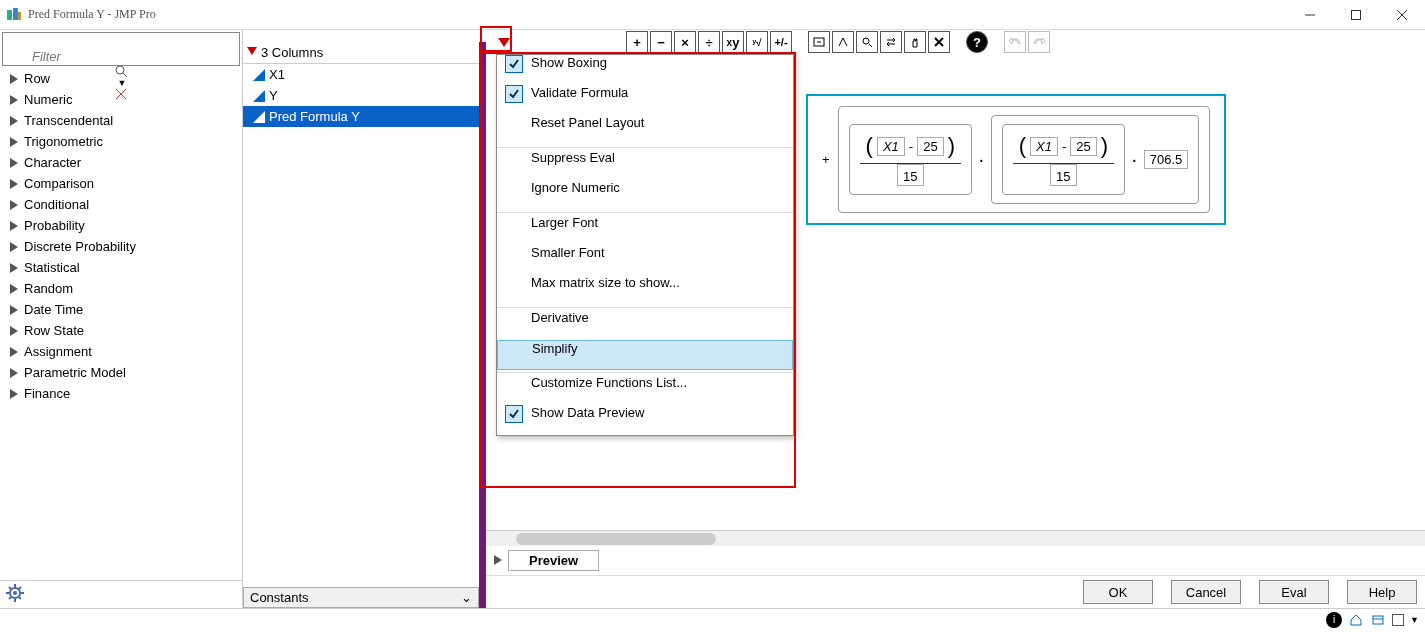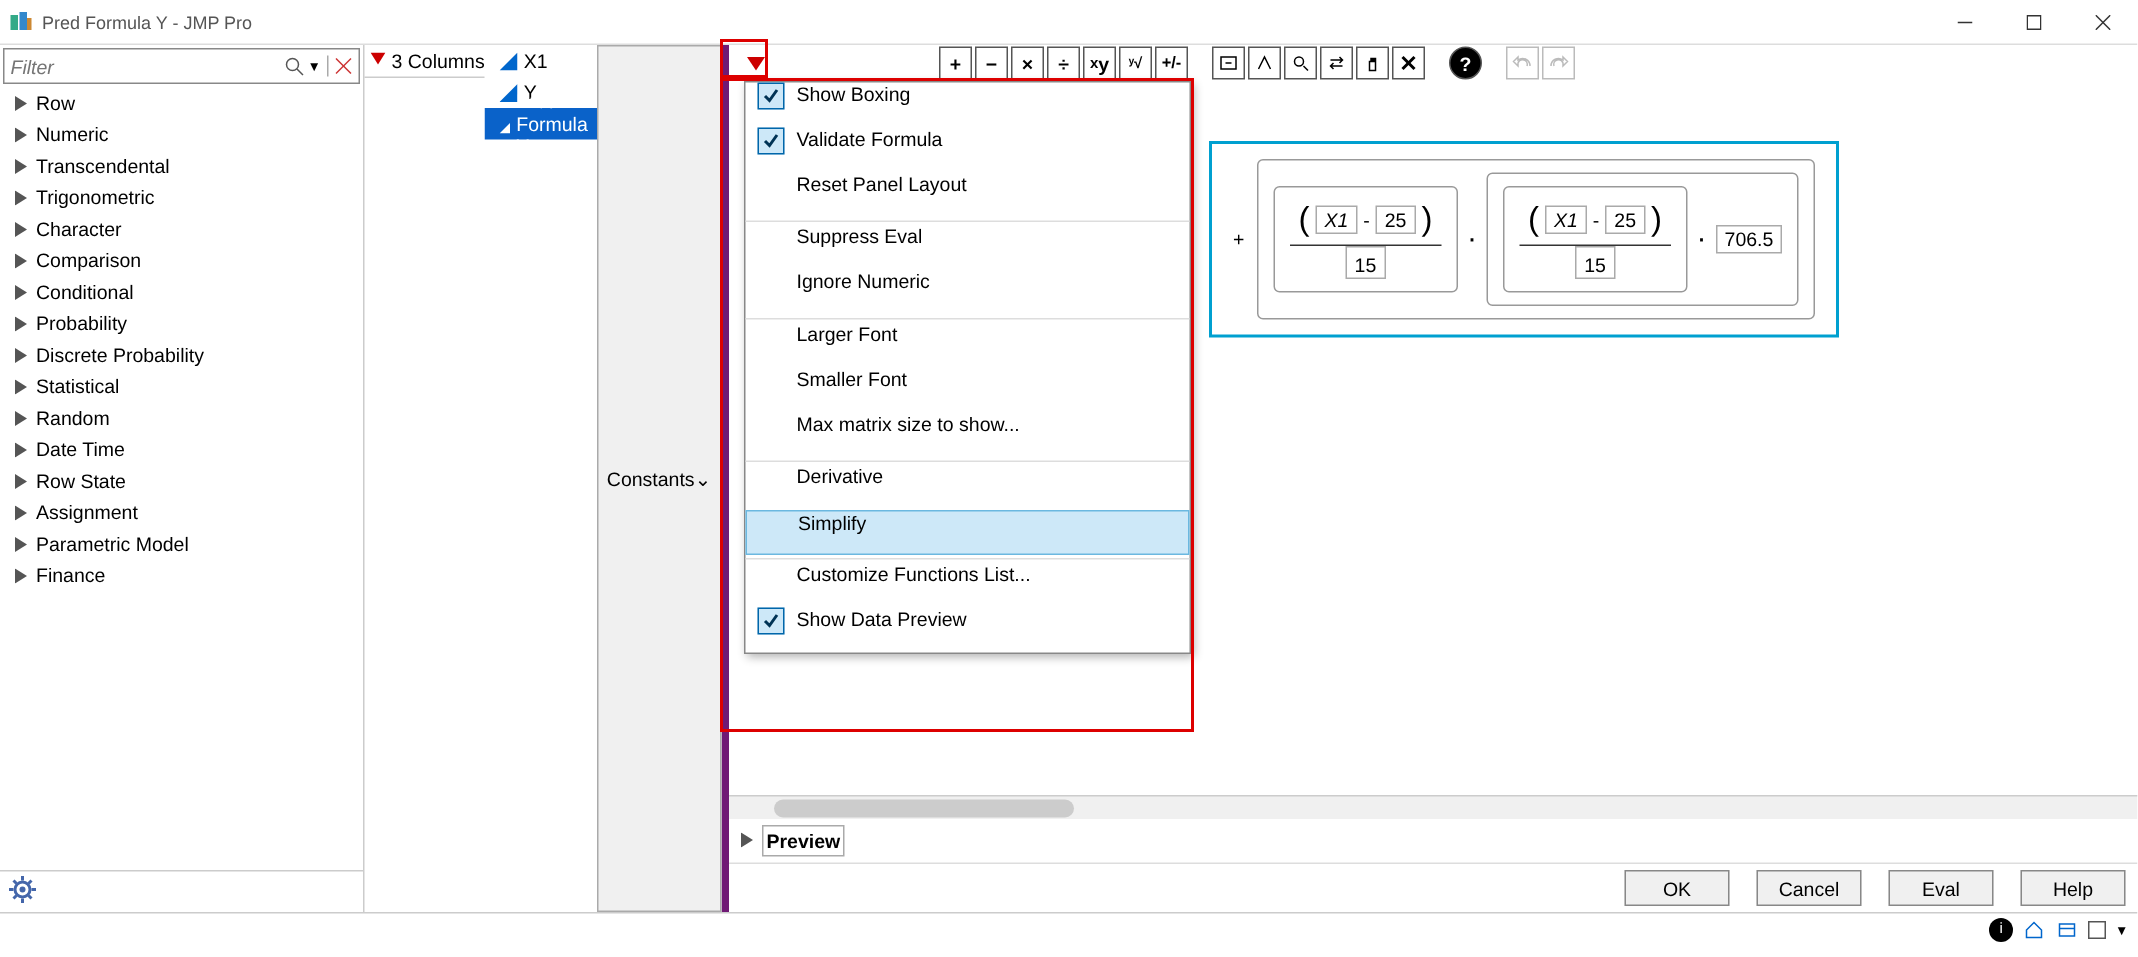--- a/index.html
+++ b/index.html
@@ -1,37 +1,37 @@
 <!DOCTYPE html>
 <html><head>
 <meta charset="utf-8">
 <style>
 * { box-sizing: border-box; margin: 0; padding: 0; font-family: "Segoe UI", Arial, sans-serif; font-size: 13px; }
 body { width: 1425px; height: 638px; background: #fff; overflow: hidden; position: relative; }
 
 .titlebar { height: 30px; display: flex; align-items: center; padding: 0 0 0 6px; border-bottom: 1px solid #ddd; }
 .titlebar .app-icon { width: 16px; height: 16px; margin-right: 6px; }
-.titlebar .title { flex: 1; color: #555; font-size: 12px; }
+.titlebar .title { flex: 1; color: #555; font-size: 12px; font-family: Liberation Serif, serif; }
 .titlebar .winbtn { width: 46px; height: 30px; display: flex; align-items: center; justify-content: center; color: #333; }
 
 .body-row { display: flex; height: 578px; }
 
 
 .left-panel { width: 243px; border-right: 1px solid #ccc; display: flex; flex-direction: column; }
-.filter-row { display: flex; align-items: center; border: 1px solid #888; margin: 2px; height: 24px; padding: 0 4px; }
+.filter-row { display: flex; align-items: center; border: 1px solid #888; margin: 2px; height: 24px; padding: 16px 4px; flex-direction: column; }
 .filter-row input { flex: 1; border: none; outline: none; font-style: italic; color: #888; }
 .filter-row .sep { border-left: 1px solid #aaa; height: 14px; margin: 0 4px; }
 .filter-row svg { flex-shrink: 0; }
 .cat-list { flex: 1; overflow: auto; }
 .cat-item { display: flex; align-items: center; height: 21px; padding-left: 10px; cursor: default; }
 .cat-item svg { margin-right: 4px; }
 .gear-row { height: 28px; display: flex; align-items: center; padding-left: 6px; border-top: 1px solid #ccc; }
 
 
-.mid-panel { width: 243px; border-right: 5px solid #701a75; display: flex; flex-direction: row; }
+.mid-panel { width: 243px; border-right: 7px solid #701a75; display: flex; flex-direction: column; margin-top: 12px; }
 .mid-header { display: flex; align-items: center; height: 22px; padding-left: 4px; border-bottom: 1px solid #ccc; }
 .mid-header .red-tri { margin-right: 4px; }
 .col-list { flex: 1; overflow: auto; }
 .col-item { display: flex; align-items: center; height: 21px; padding-left: 10px; cursor: default; }
 .col-item.selected { background: #0a62c9; color: #fff; }
 .col-item svg { margin-right: 4px; }
 .constants-header { border: 1px solid #aaa; background: #f0f0f0; padding: 2px 6px; display: flex; align-items: center; justify-content: space-between; }
 .constants-list { height: 110px; overflow: auto; border-top: 1px solid #ccc; position: relative; }
 .constants-list .crow { padding: 0 6px; height: 18px; line-height: 18px; }
 .constants-list .scrollbar { position: absolute; right: 0; top: 0; bottom: 0; width: 16px; background: #f0f0f0; border-left: 1px solid #ccc; }
@@ -56,21 +56,21 @@
 .pd-item.hover { background: #cde8f8; border: 1px solid #6bb8e0; }
 .pd-sep { height: 1px; background: #ddd; margin: 2px 0; }
 .chkbox { width: 18px; height: 18px; border: 1px solid #0066aa; background: #cde8f8; display: flex; align-items: center; justify-content: center; }
 .red-outline { position: absolute; border: 2px solid #d00; pointer-events: none; z-index: 30; }
 .red-tri-small { position: absolute; left: 12px; top: 6px; z-index: 25; }
 
 .hscroll { height: 16px; background: #f0f0f0; border-top: 1px solid #ccc; position: relative; }
 .hscroll .thumb { position: absolute; left: 30px; top: 2px; height: 12px; width: 200px; background: #ccc; border-radius: 6px; }
 .preview-row { display: flex; align-items: center; padding: 4px 8px; }
 .preview-row .tri { margin-right: 4px; }
-.preview-row .lbl { font-weight: bold; border: 1px solid #aaa; background: #fff; padding: 2px 2px; }
+.preview-row .lbl { font-weight: bold; border: 1px solid #aaa; background: #fff; padding: 2px 20px; }
 .button-row { display: flex; justify-content: flex-end; align-items: center; gap: 18px; padding: 4px 8px; border-top: 1px solid #ddd; }
 .button-row button { min-width: 70px; height: 24px; border: 1px solid #888; background: #f0f0f0; cursor: pointer; }
 
 .statusbar { height: 22px; border-top: 1px solid #ccc; display: flex; align-items: center; justify-content: flex-end; padding: 0 6px; gap: 6px; }
 .statusbar .sicon { width: 16px; height: 16px; display: flex; align-items: center; justify-content: center; }
 .statusbar .sq { width: 12px; height: 12px; border: 1px solid #555; }
 </style>
 </head>
 <body>
 

